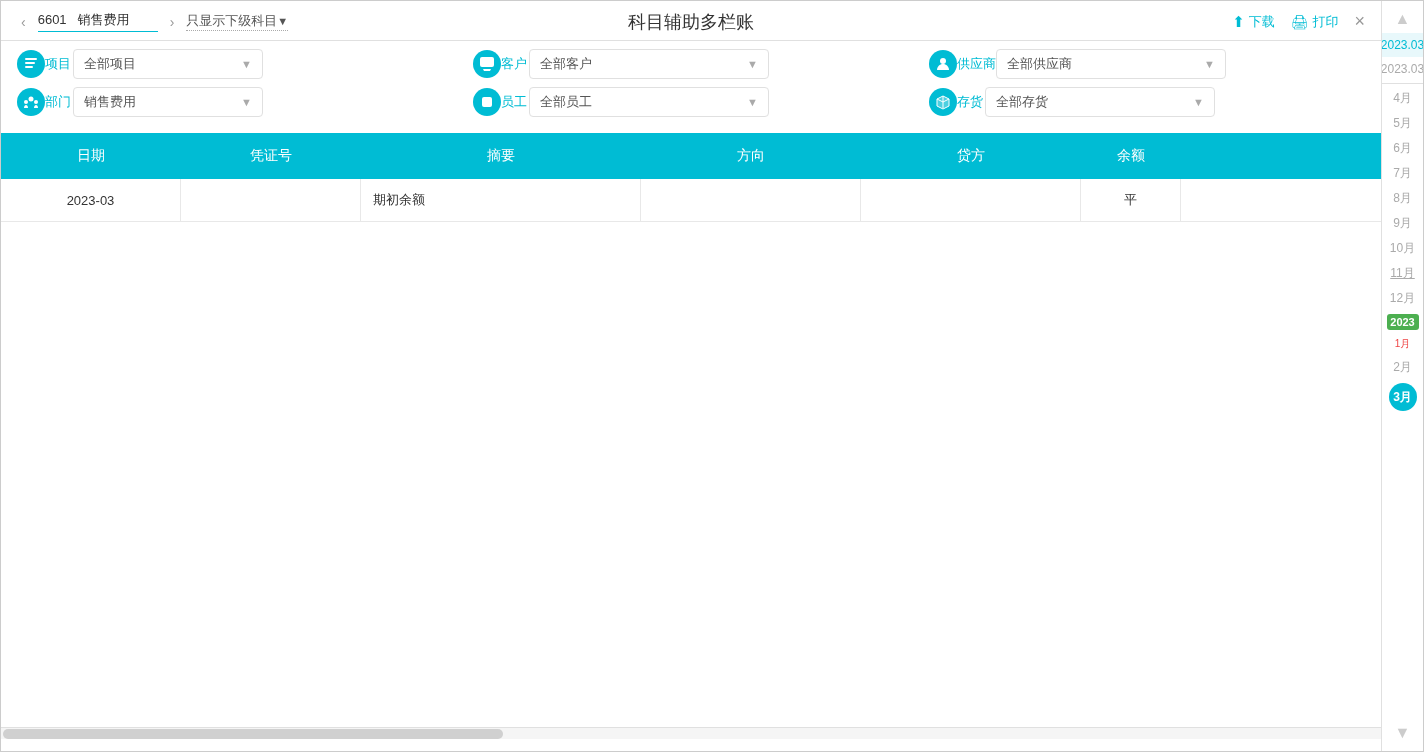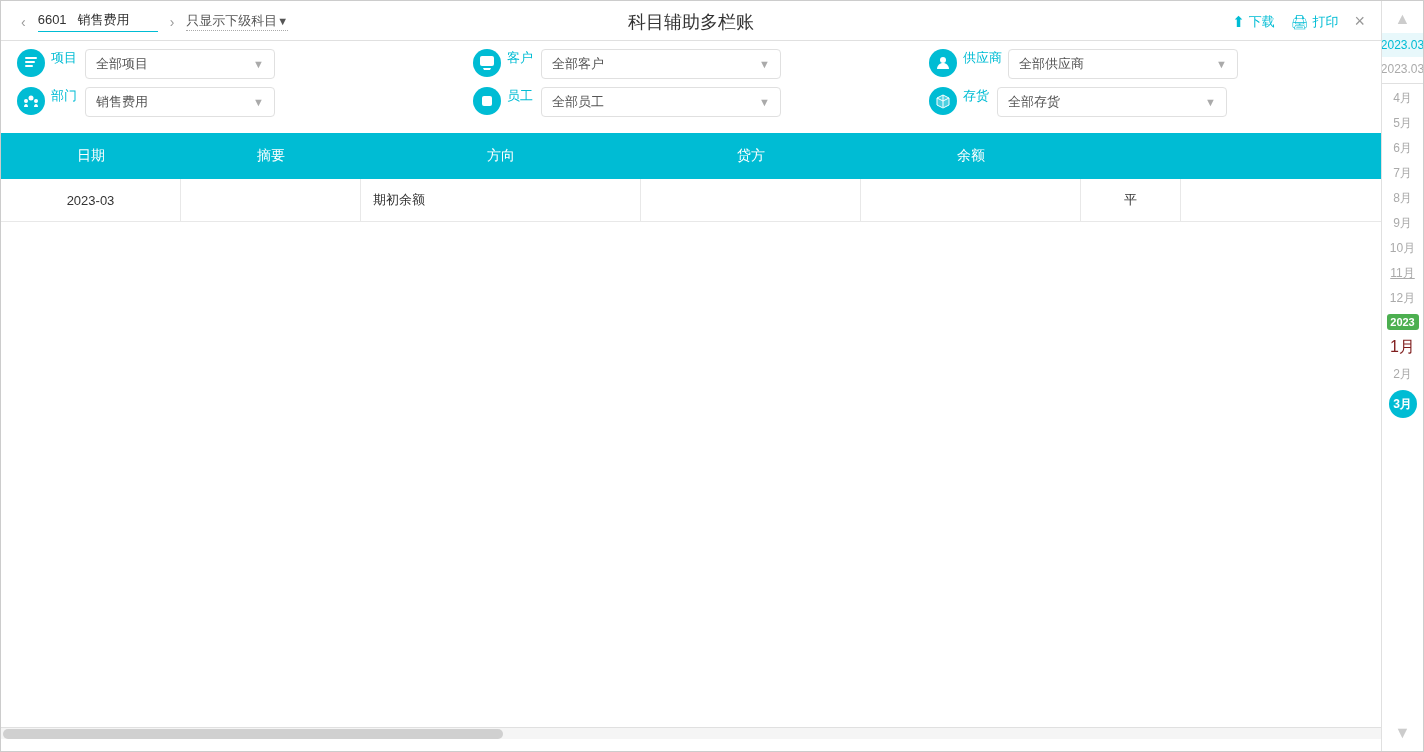--- a/index.html
+++ b/index.html
@@ -33,21 +33,21 @@
     
     
     .main-content { position: absolute; top: 0; left: 0; right: 42px; bottom: 12px; overflow: hidden; }
     
     .top-bar { display: flex; align-items: center; justify-content: space-between; padding: 10px 16px 8px; border-bottom: 1px solid #e0e0e0; }
     .top-bar-left { display: flex; align-items: center; gap: 8px; }
     
     
     .filter-area { padding: 8px 16px; background: #fff; }
     .filter-line { display: flex; align-items: center; gap: 20px; margin-bottom: 8px; }
-    .filter-group { display: flex; gap: 6px; flex: 1; }
+    .filter-group { display: flex; align-items: center; gap: 0; flex: 1; }
 
     .select-box { display: flex; align-items: center; justify-content: space-between; border: 1px solid #e0e0e0; border-radius: 4px; padding: 5px 10px; min-width: 190px; cursor: pointer; background: #fff; }
     .select-box-text { color: #555; font-size: 13px; }
     .select-arrow { color: #aaa; font-size: 11px; margin-left: 8px; }
   </style>
 </head>
 <body>
 
 <div class="window">
 
@@ -176,20 +176,21 @@
             <span class="select-arrow">▼</span>
           </div>
         </div>
       </div>
     </div>
 
     <div class="table-container">
 
       <div class="table-header">
         <div class="table-header-cell">日期</div>
+        <div class="table-header-cell">凭证号</div>
         <div class="table-header-cell">摘要</div>
         <div class="table-header-cell">方向</div>
         <div class="table-header-cell">贷方</div>
         <div class="table-header-cell">余额</div>
       </div>
 
       <div class="table-body">
         <div class="table-row">
           <div class="table-cell">2023-03</div>
           <div class="table-cell"></div>
@@ -221,21 +222,21 @@
     <div style="display:flex; align-items:center; justify-content:center; padding:4px 0; cursor:pointer; color:#aaa; font-size:12px; width:100%;">6月</div>
     <div style="display:flex; align-items:center; justify-content:center; padding:4px 0; cursor:pointer; color:#aaa; font-size:12px; width:100%;">7月</div>
     <div style="display:flex; align-items:center; justify-content:center; padding:4px 0; cursor:pointer; color:#aaa; font-size:12px; width:100%;">8月</div>
     <div style="display:flex; align-items:center; justify-content:center; padding:4px 0; cursor:pointer; color:#aaa; font-size:12px; width:100%;">9月</div>
     <div style="display:flex; align-items:center; justify-content:center; padding:4px 0; cursor:pointer; color:#aaa; font-size:12px; width:100%;">10月</div>
     <div style="display:flex; align-items:center; justify-content:center; padding:4px 0; cursor:pointer; color:#aaa; font-size:12px; width:100%;text-decoration:underline;">11月</div>
     <div style="display:flex; align-items:center; justify-content:center; padding:4px 0; cursor:pointer; color:#aaa; font-size:12px; width:100%;">12月</div>
 
     <div style="background:#4caf50; color:#fff; font-size:11px; font-weight:bold; border-radius:3px; padding:2px 5px; margin:3px auto; display:flex; align-items:center; justify-content:center; width:32px; cursor:pointer;">2023</div>
 
-    <div style="display:flex; align-items:center; justify-content:center; padding:4px 0; cursor:pointer; color:#7f1d1d; font-size:16px; width:100%;">1月</div>
+    <div style="display:flex; align-items:center; justify-content:center; padding:4px 0; cursor:pointer; color:#ef4444; font-size:10px; width:100%;">1月</div>
     <div style="display:flex; align-items:center; justify-content:center; padding:4px 0; cursor:pointer; color:#aaa; font-size:12px; width:100%;">2月</div>
 
     <div style="background:#00bcd4; color:#fff; border-radius:50%; width:28px; height:28px; display:flex; align-items:center; justify-content:center; font-size:12px; font-weight:bold; margin:3px auto; cursor:pointer;">3月</div>
 
     <button class="sidebar-nav-btn" style="margin-top:auto;">▼</button>
   </div>
 
 </div>
 
 </body></html>

